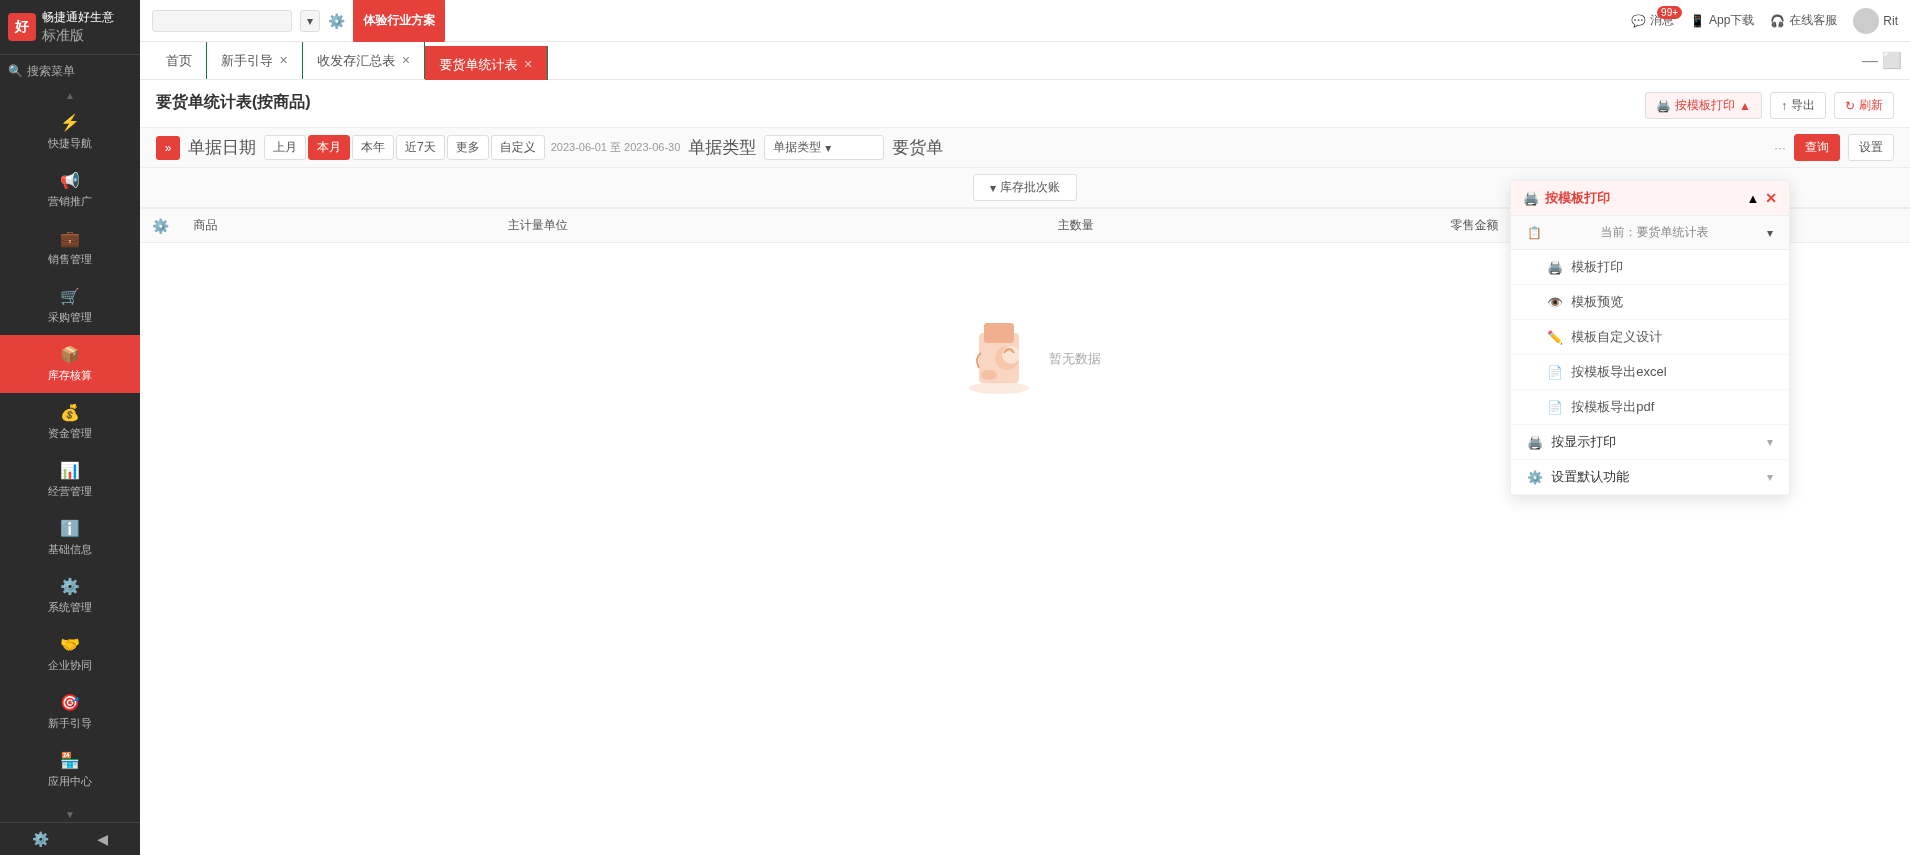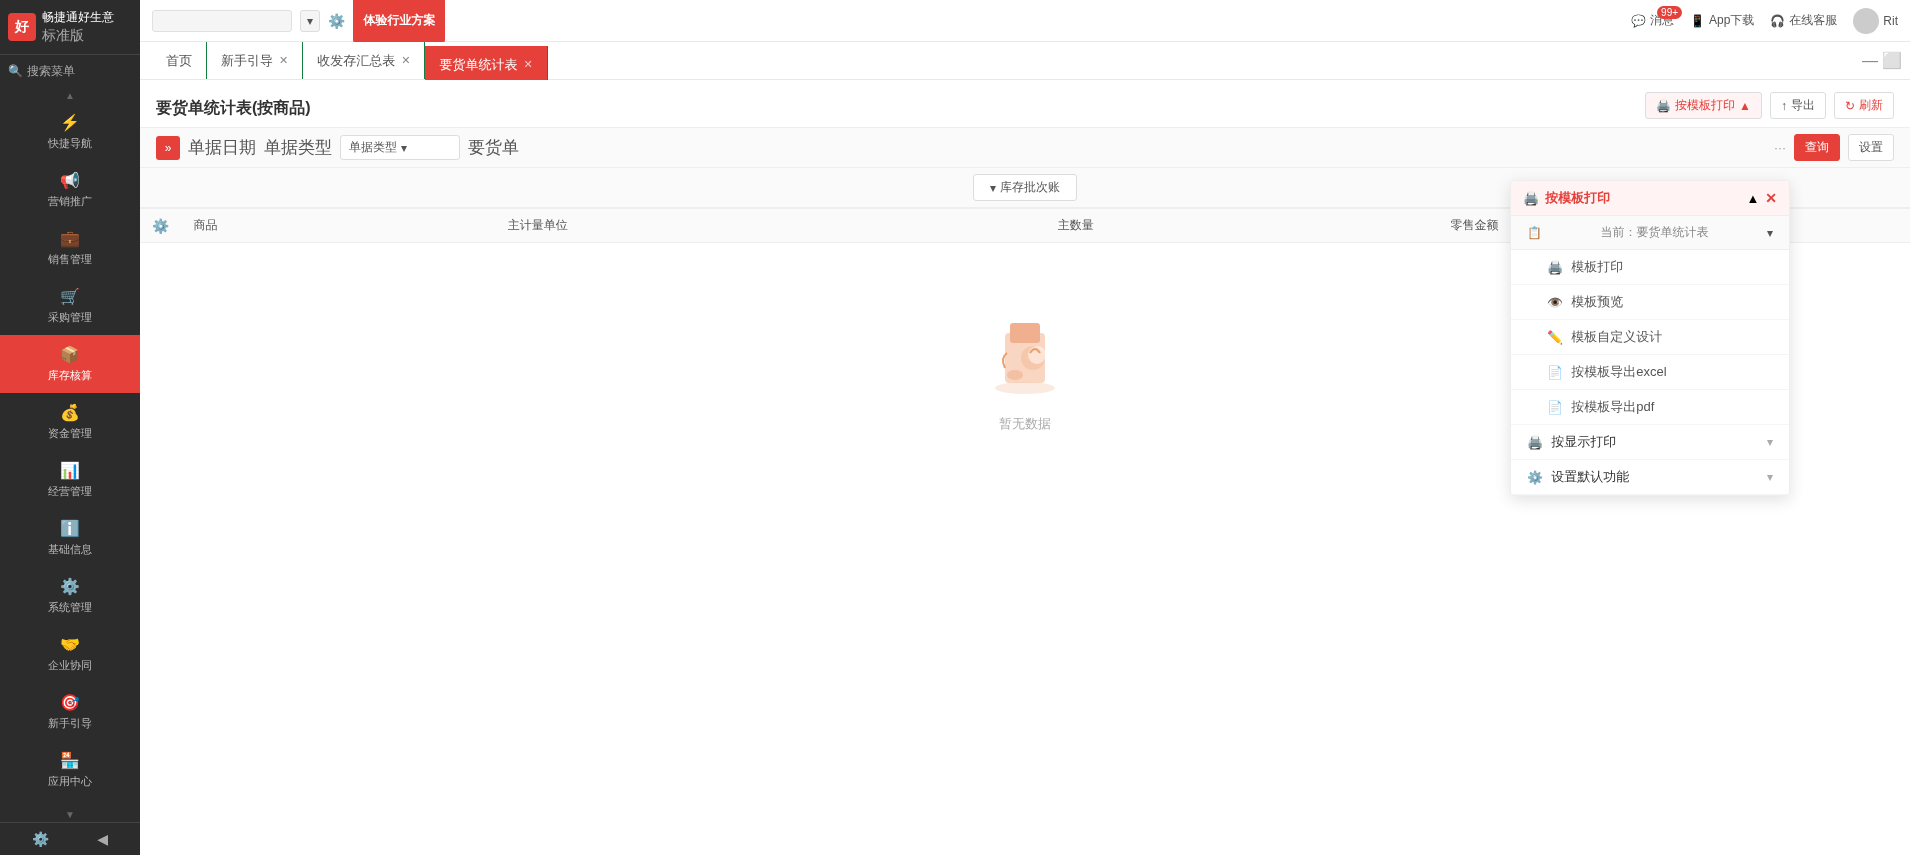--- a/index.html
+++ b/index.html
@@ -115,21 +115,21 @@
 
     
     .page-content {
       flex: 1; background: #fff; overflow: auto; padding: 0;
       position: relative;
     }
 
     
     .page-header {
       padding: 12px 16px 8px;
-      display: flex; align-items: flex-end; justify-content: space-between;
+      display: flex; align-items: flex-start; justify-content: space-between;
     }
     .page-title { font-size: 16px; font-weight: bold; color: #333; }
     .page-actions { display: flex; align-items: center; gap: 8px; }
     .action-btn {
       display: flex; align-items: center; gap: 4px;
       padding: 4px 10px; border: 1px solid #ddd; border-radius: 3px;
       background: white; font-size: 12px; color: #555; cursor: pointer;
     }
     .action-btn.primary { background: #e5403a; color: white; border-color: #e5403a; }
     .refresh-btn { color: #e5403a; }
@@ -188,21 +188,21 @@
     .data-table { width: 100%; border-collapse: collapse; }
     .data-table th {
       background: #fafafa; font-size: 12px; color: #555; font-weight: normal;
       padding: 8px 12px; text-align: left;
       border-bottom: 1px solid #eee; border-top: 1px solid #eee;
     }
     .table-settings-icon { color: #aaa; cursor: pointer; font-size: 14px; }
 
     
     .empty-state {
-      display: flex; flex-direction: column; align-items: center; justify-content: center;
+      display: flex; flex-direction: row; align-items: center; justify-content: center;
       padding: 60px 0;
     }
     .empty-text { color: #aaa; font-size: 13px; margin-top: 12px; }
 
     
     .dropdown-overlay {
       position: absolute;
       top: 100px; right: 120px;
       background: white;
       border: 1px solid #eee;
@@ -387,20 +387,29 @@
         <button class="action-btn refresh-btn">
           <span>↻</span>
           <span>刷新</span>
         </button>
       </div>
     </div>
 
     <div class="filter-bar">
       <button class="filter-expand-btn">»</button>
       <span class="filter-label">单据日期</span>
+      <div class="filter-date-group">
+        <button class="filter-date-btn">上月</button>
+        <button class="filter-date-btn active">本月</button>
+        <button class="filter-date-btn">本年</button>
+        <button class="filter-date-btn">近7天</button>
+        <button class="filter-date-btn">更多</button>
+        <button class="filter-date-btn">自定义</button>
+        <span class="filter-date-range">2023-06-01 至 2023-06-30</span>
+      </div>
       <span class="filter-label">单据类型</span>
       <div class="filter-select">
         <span>单据类型</span>
         <span>▾</span>
       </div>
       <span class="filter-label">要货单</span>
       <div class="filter-right">
         <span>···</span>
       </div>
       <button class="action-btn primary">

